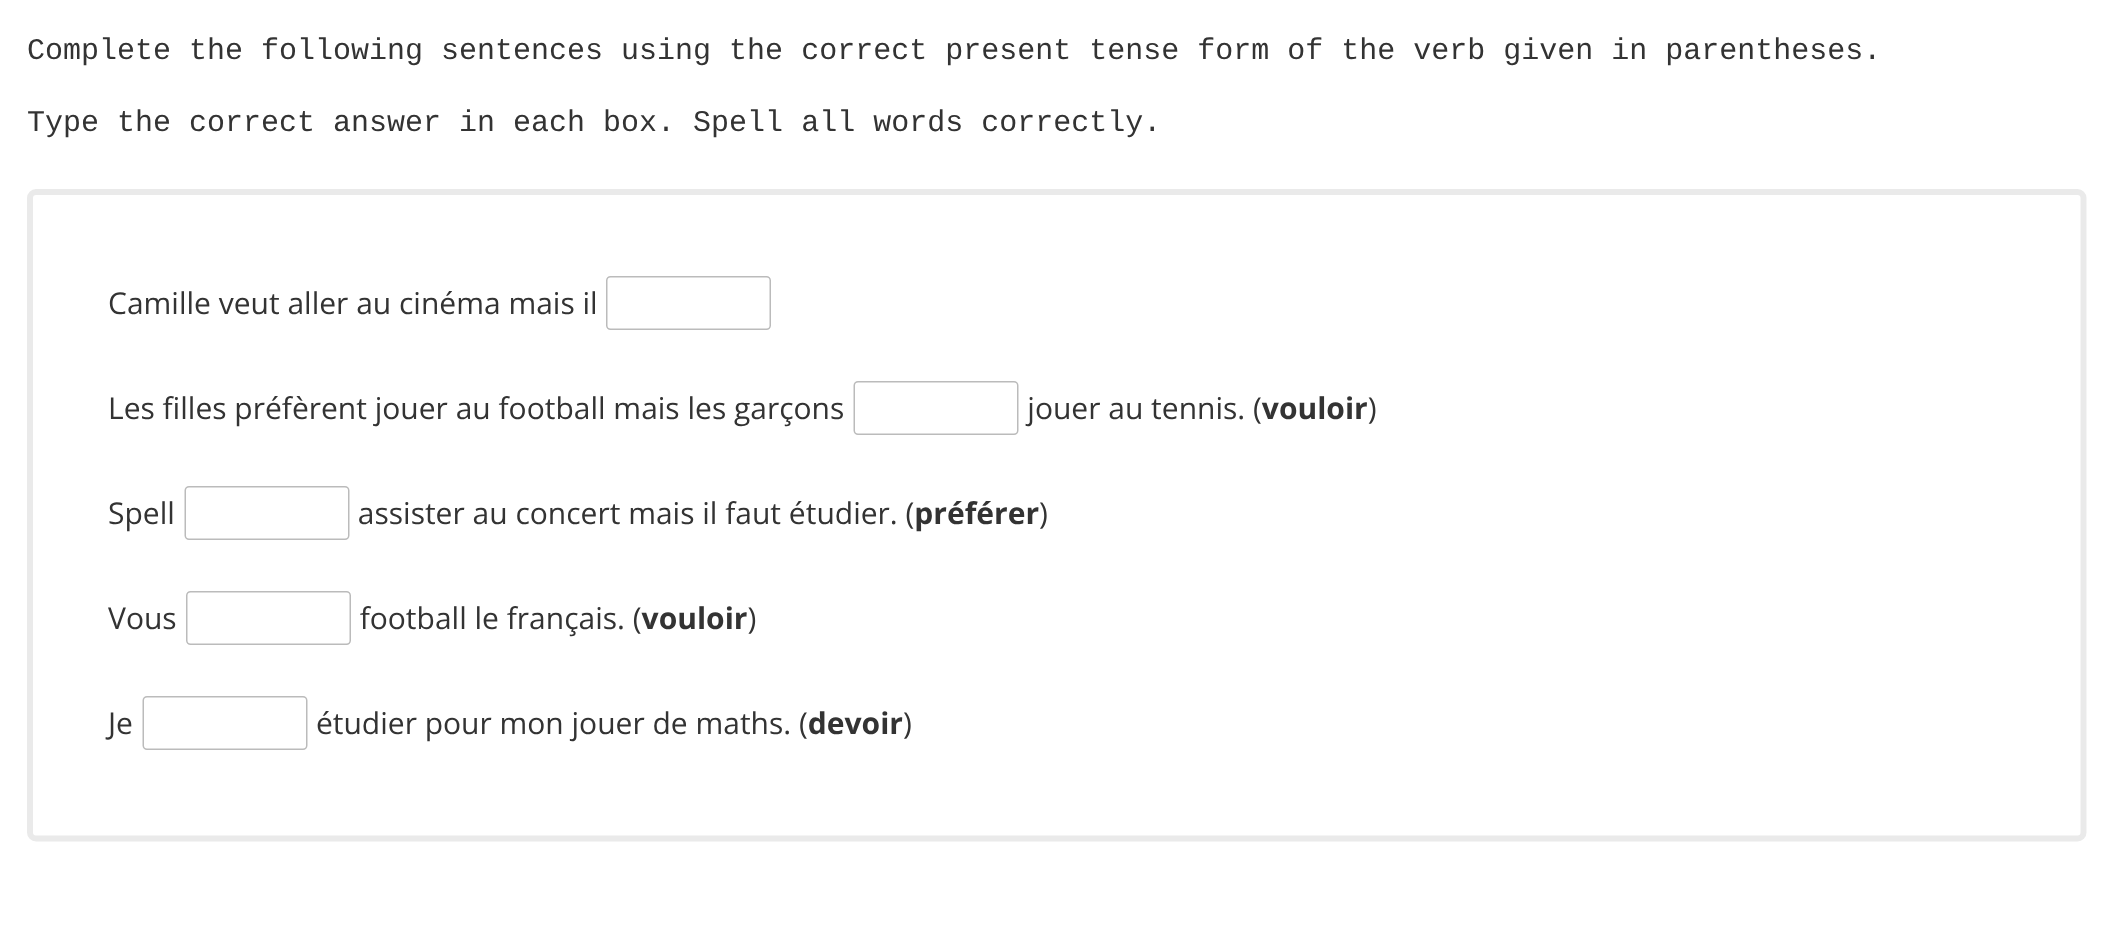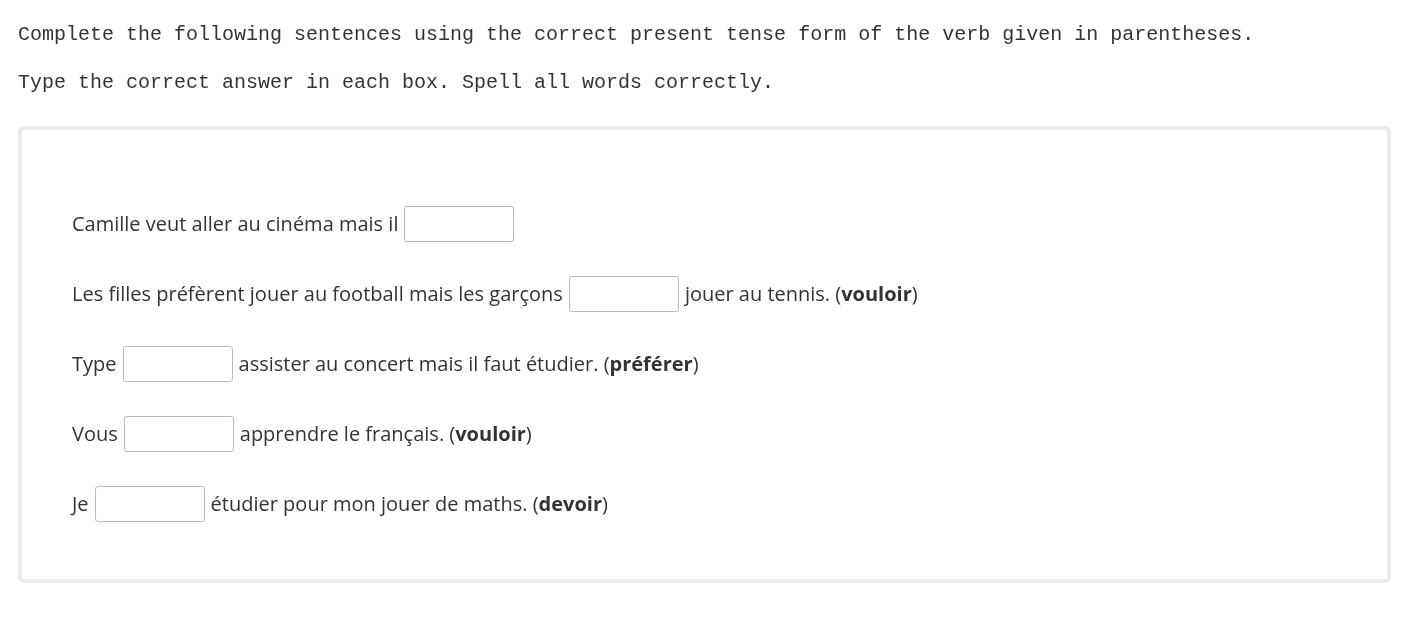--- a/index.html
+++ b/index.html
@@ -17,21 +17,21 @@
     }
     .instruction {
       margin-bottom: 18px;
       line-height: 1.5;
       color: #333;
       font-family: Liberation Mono, monospace;
     }
     .exercise-box {
       border: 4px solid #eaeaea;
       border-radius: 6px;
-      padding: 74px 50px 55px 50px;
+      padding: 52px 50px 55px 50px;
       margin-top: 28px;
     }
     .sentence {
       margin-bottom: 30px;
       line-height: 2;
       display: flex;
       align-items: center;
       flex-wrap: wrap;
       gap: 6px;
       color: #333;
@@ -70,29 +70,29 @@
     <input type="text" class="blank" style="">
   </div>
 
   <div class="sentence">
     <span class="text-part">Les filles préfèrent jouer au football mais les garçons</span>
     <input type="text" class="blank" style="">
     <span class="text-part"><span>jouer au tennis. (</span><span class="verb">vouloir</span><span>)</span></span>
   </div>
 
   <div class="sentence">
-    <span class="text-part">Type</span>
+    <span class="text-part">Spell</span>
     <input type="text" class="blank" style="">
     <span class="text-part"><span>assister au concert mais il faut étudier. (</span><span class="verb">préférer</span><span>)</span></span>
   </div>
 
   <div class="sentence">
     <span class="text-part">Vous</span>
     <input type="text" class="blank" style="">
-    <span class="text-part"><span>apprendre le français. (</span><span class="verb">vouloir</span><span>)</span></span>
+    <span class="text-part"><span>football le français. (</span><span class="verb">vouloir</span><span>)</span></span>
   </div>
 
   <div class="sentence">
     <span class="text-part">Je</span>
     <input type="text" class="blank" style="">
     <span class="text-part"><span>étudier pour mon jouer de maths. (</span><span class="verb">devoir</span><span>)</span></span>
   </div>
 
 </div>
 

